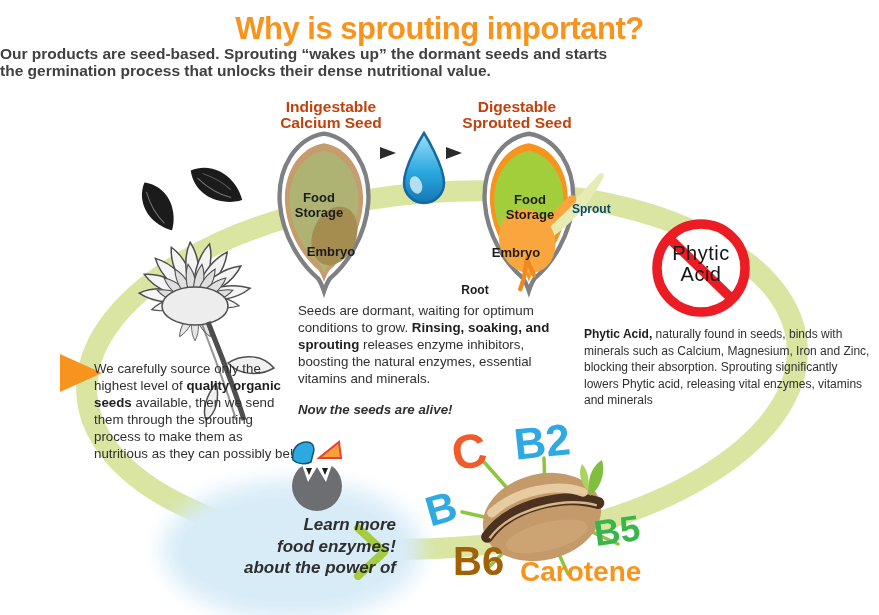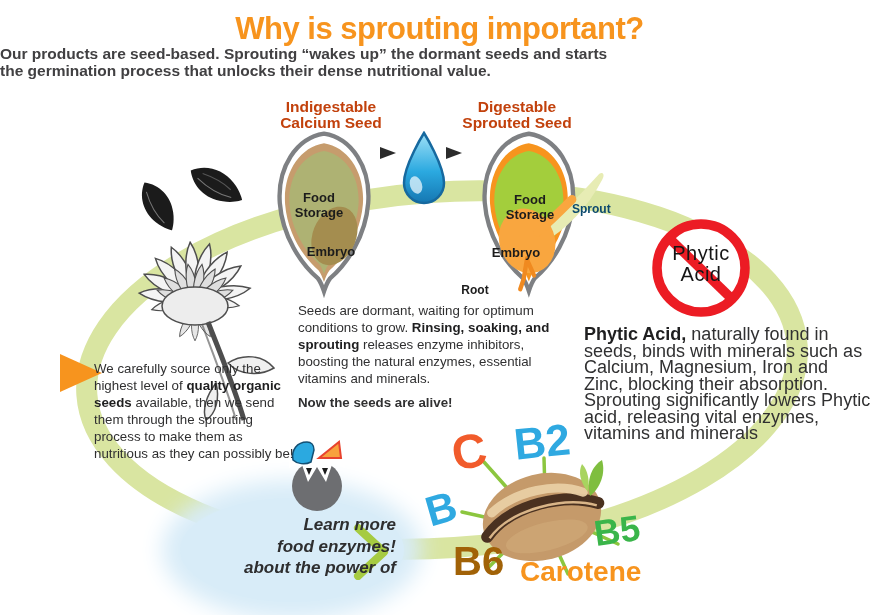--- a/index.html
+++ b/index.html
@@ -22,22 +22,22 @@
   .lab-d-embryo{left:276px;top:212px;}
   .lab-s-food{left:475px;top:160px;}
   .lab-s-embryo{left:461px;top:213px;}
   .lab-sprout{left:572px;top:202px;width:70px;text-align:left;font-size:12px;font-weight:700;color:#0c4a6e;}
   .lab-root{left:450px;top:275px;width:50px;text-align:center;font-size:12px;font-weight:800;color:#1c1c1c;margin-top:8px;}
 
   .para{text-align:left;color:#303031;}
   .para b{font-weight:800;color:#1f1f20;}
   .p-left{left:94px;top:360px;width:206px;font-size:13.3px;line-height:17px;}
   .p-center{left:298px;top:302px;width:266px;font-size:13.3px;line-height:17px;}
-  .p-center .emph{font-weight:800;margin-top:7px;}
-  .p-right{left:584px;top:326px;width:287px;font-size:18px;line-height:16.5px;}
+  .p-center .emph{font-weight:800;font-style:italic;margin-top:14px;}
+  .p-right{left:584px;top:326px;width:287px;font-size:12px;line-height:16.5px;}
 
   .phytic-text{left:650px;top:243px;width:102px;text-align:center;font-size:20px;font-weight:400;
                color:#151515;line-height:21px;letter-spacing:0.5px;}
 
   .cloud{left:180px;top:498px;width:224px;height:104px;background:#D8ECF8;border-radius:50%;
          box-shadow:0 0 22px 18px #D8ECF8;}
   .learn{left:188px;top:514px;width:208px;text-align:right;font-size:17px;font-weight:800;
          font-style:italic;color:#2E2E2F;line-height:21.5px;cursor:pointer;}
 
   .tri-right{width:0;height:0;border-top:6px solid transparent;border-bottom:6px solid transparent;

